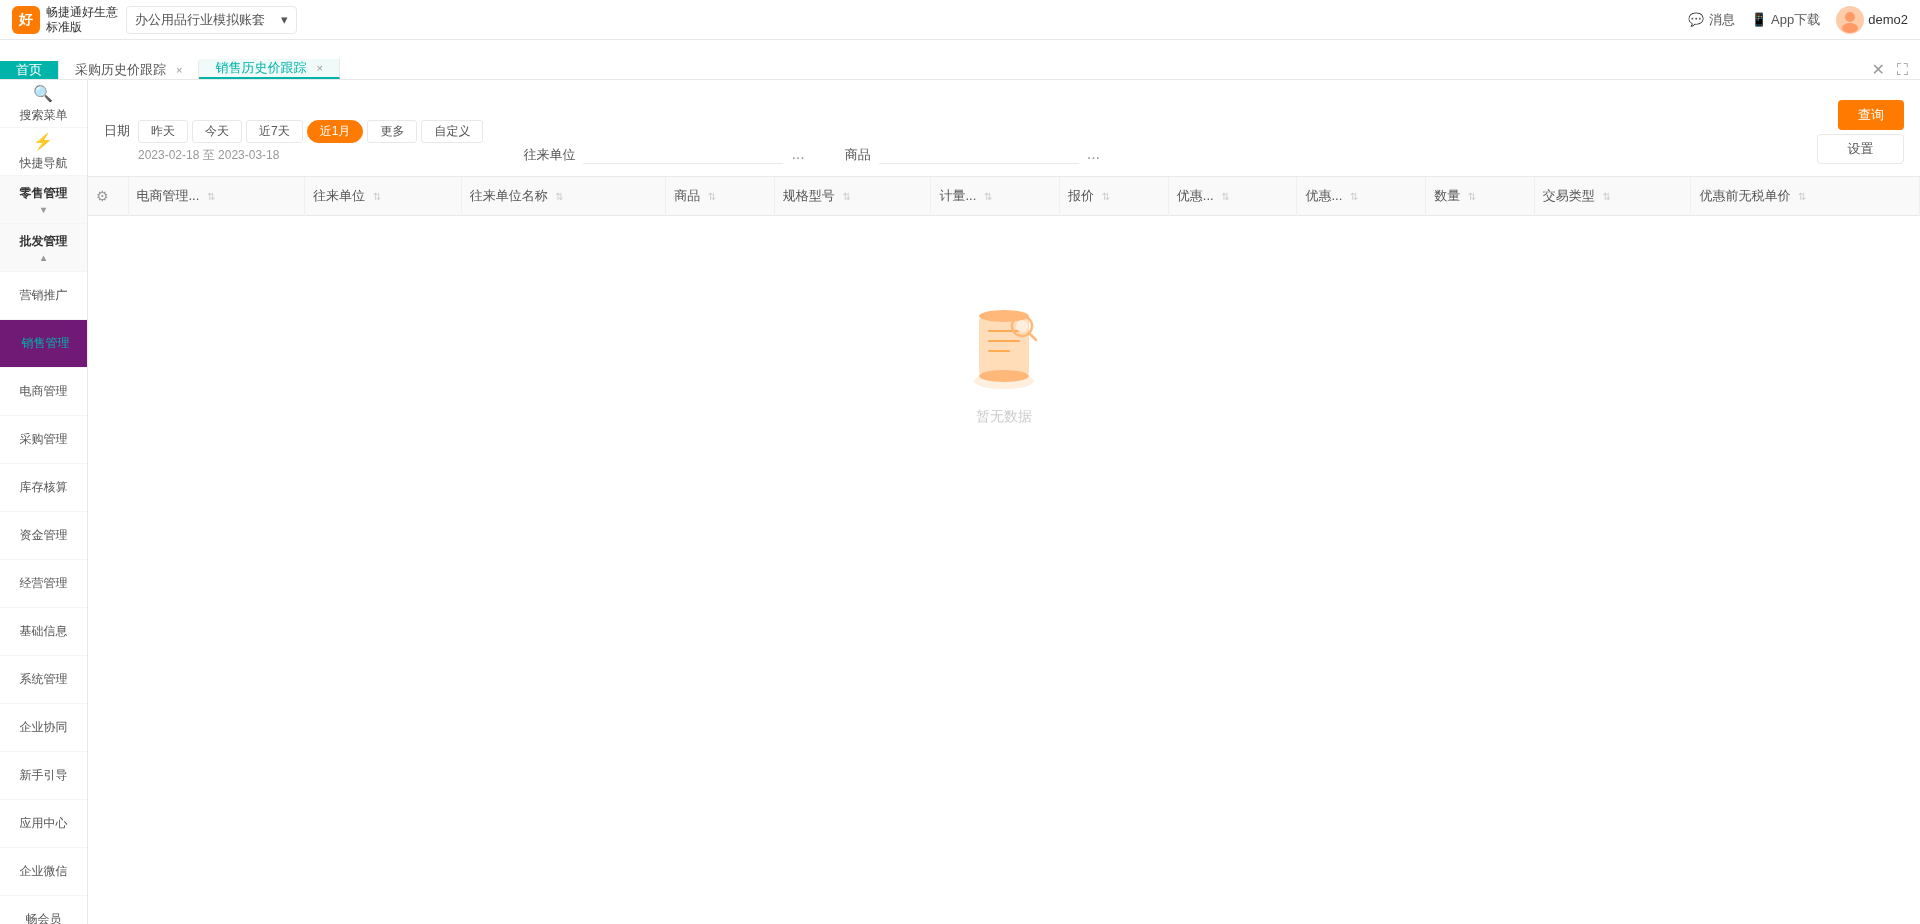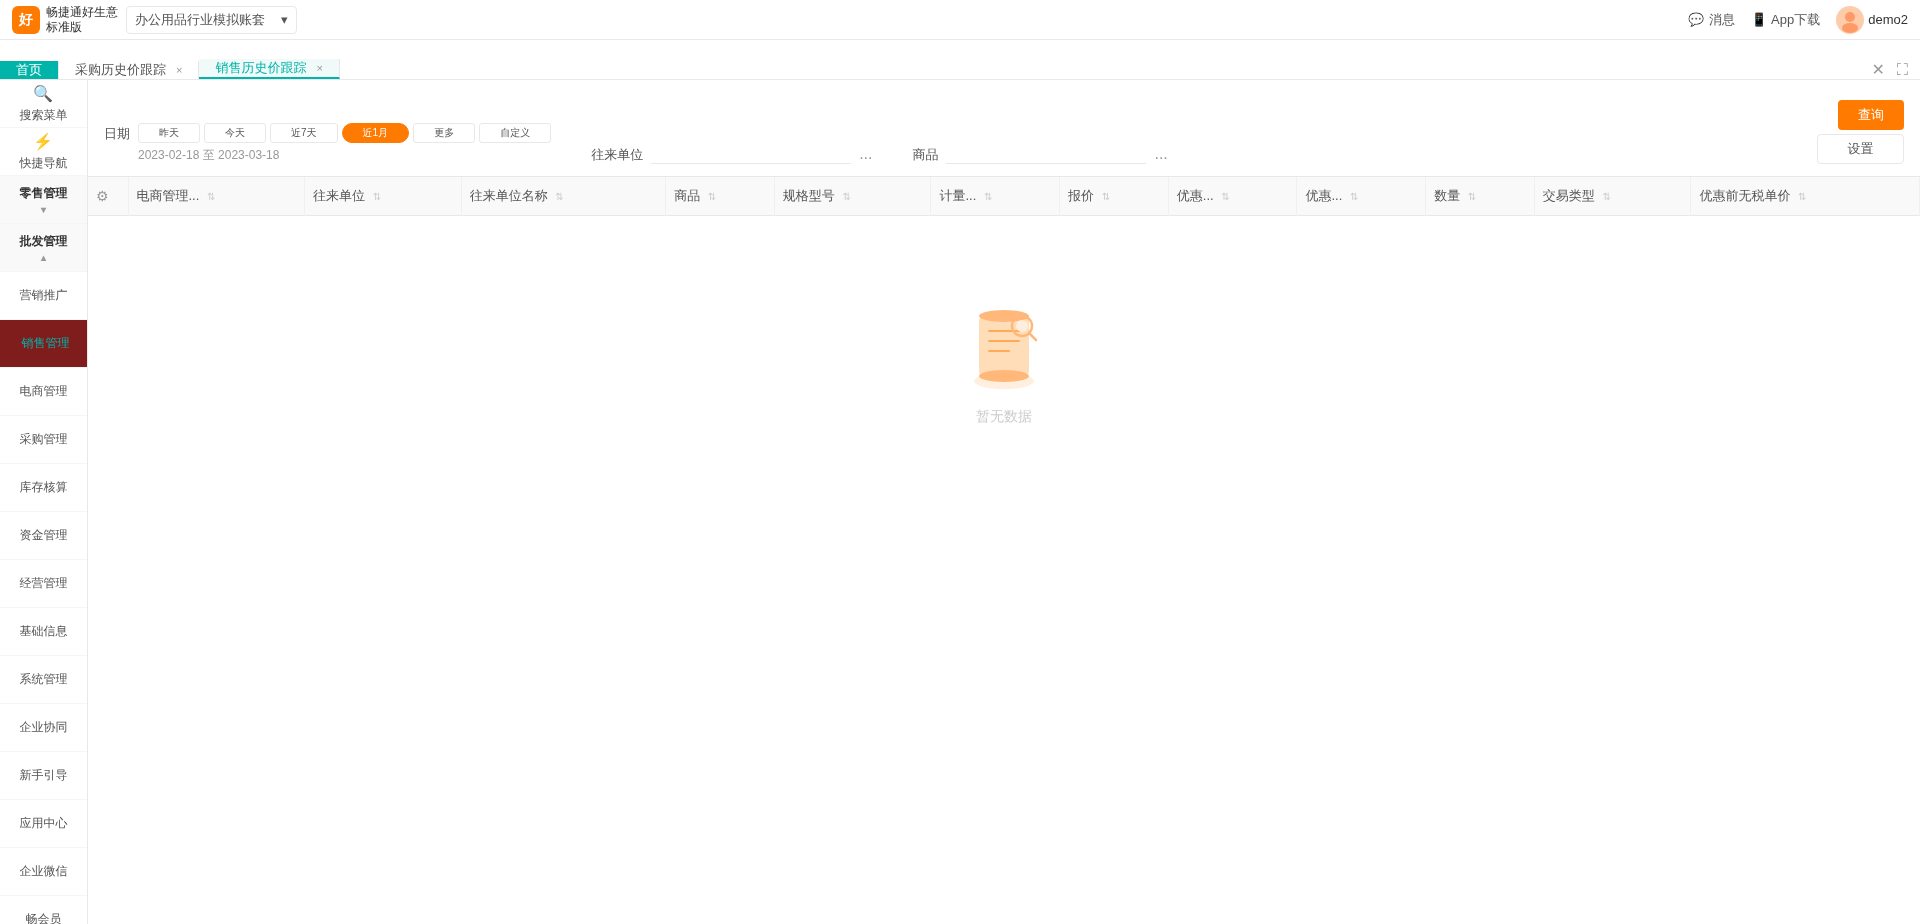--- a/index.html
+++ b/index.html
@@ -81,21 +81,21 @@
       justify-content: center;
       padding: 10px 4px;
       cursor: pointer;
       color: #555;
       font-size: 12px;
       text-align: center;
       gap: 2px;
       border-bottom: 1px solid #f5f5f5;
       min-height: 48px;
     }
-    .sidebar-item.active { color: #00b4aa; background: #7f1d1d; padding-left: 8px; }
+    .sidebar-item.active { color: #00b4aa; background: #701a75; padding-left: 8px; }
     .sidebar-item.section-header { background: #f9f9f9; color: #333; font-weight: 600; font-size: 12px; }
     .sidebar-item .icon { font-size: 16px; margin-bottom: 2px; }
     .expand-arrow { font-size: 10px; color: #999; }
 
     
     .content-area {
       flex: 1;
       display: flex;
       flex-direction: column;
       overflow: hidden;
@@ -124,21 +124,21 @@
     .filter-row {
       display: flex;
       align-items: flex-end;
       gap: 40px;
       padding: 8px 0 12px 0;
     }
     .filter-group { display: flex; align-items: flex-start; gap: 8px; }
     .filter-label { color: #555; font-size: 13px; white-space: nowrap; padding-top: 2px; }
     .date-filter { display: flex; flex-direction: column; gap: 4px; }
     .date-buttons { display: flex; align-items: center; gap: 4px; }
-    .date-btn { padding: 2px 20px; border: 1px solid #e8e8e8; border-radius: 3px; cursor: pointer; font-size: 10px; color: #555; background: white; }
+    .date-btn { padding: 2px 12px; border: 1px solid #e8e8e8; border-radius: 3px; cursor: pointer; font-size: 12px; color: #555; background: white; }
     .date-btn.active { background: #ff7a00; color: white; border-color: #ff7a00; border-radius: 12px; }
     .date-range-text { font-size: 12px; color: #999; }
     .filter-input-group { display: flex; align-items: center; gap: 8px; }
     .filter-input { border: none; border-bottom: 1px solid #e8e8e8; padding: 2px 8px; width: 200px; font-size: 13px; color: #333; outline: none; background: transparent; }
     .filter-dots { color: #999; font-size: 16px; cursor: pointer; }
     .query-btn {
       background: #ff7a00;
       color: white;
       border: none;
       border-radius: 4px;

